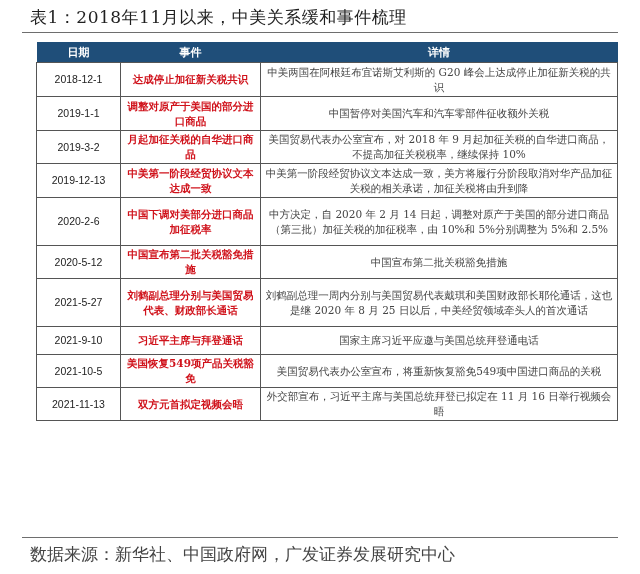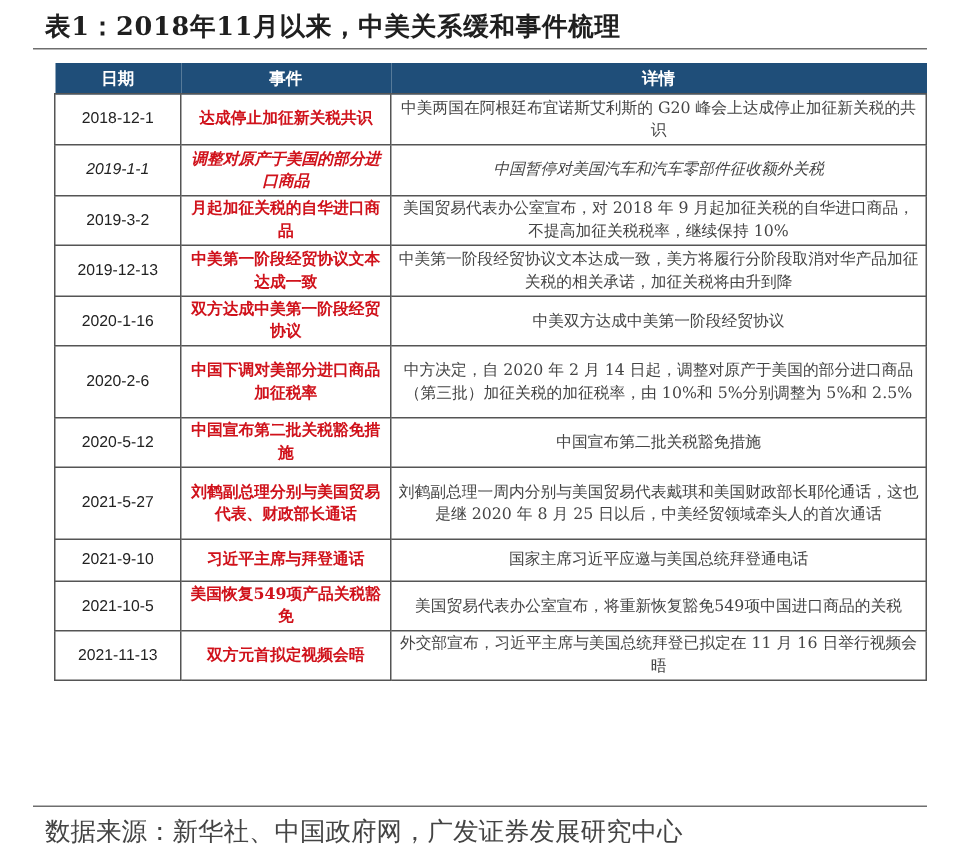--- a/index.html
+++ b/index.html
@@ -1,18 +1,18 @@
 <!DOCTYPE html>
 <html><head>
 <meta charset="utf-8">
 <style>
   html, body { margin:0; padding:0; background:#ffffff; }
   body { width:640px; height:574px; position:relative; overflow:hidden;
          font-family:"DejaVu Serif", serif; color:#333; }
-  .title { position:absolute; left:30px; top:6px; font-size:17px; font-weight:bold;
+  .title { position:absolute; left:30px; top:6px; font-size:17px; font-weight:normal;
            color:#1f1f1f; font-family:"DejaVu Serif", serif; letter-spacing:0.5px; }
   .rule-top { position:absolute; left:22px; top:32px; width:596px; height:1px; background:#6e6e6e; }
   table.main { position:absolute; left:36px; top:42px; width:581px; border-collapse:collapse; table-layout:fixed; }
   table.main th { background:#1f4e79; color:#fff; font-size:11px; font-weight:bold; height:20px;
                   padding:0; text-align:center; font-family:"DejaVu Serif", serif; }
   table.main td { border:1px solid #555; font-size:10.5px; text-align:center; vertical-align:middle;
                   padding:1px 3px; line-height:15px; }
   td.date { font-family:"Liberation Sans", sans-serif; font-size:12.5px; color:#222; }
   td.event { color:#d0121b; font-weight:bold; font-size:11px; }
   td.detail { color:#444; }
@@ -37,39 +37,34 @@
       <th>事件</th>
       <th>详情</th>
     </tr>
   </thead>
   <tbody id="tbody">
       <tr style="height: 34px;">
         <td class="date">2018-12-1</td>
         <td class="event">达成停止加征新关税共识</td>
         <td class="detail">中美两国在阿根廷布宜诺斯艾利斯的 G20 峰会上达成停止加征新关税的共识</td>
       </tr>
-      <tr style="height: 34px; font-style: italic;">
+      <tr style="height: 34px;">
         <td class="date">2019-1-1</td>
         <td class="event">调整对原产于美国的部分进口商品</td>
         <td class="detail">中国暂停对美国汽车和汽车零部件征收额外关税</td>
       </tr>
       <tr style="height: 32px;">
         <td class="date">2019-3-2</td>
         <td class="event">月起加征关税的自华进口商品</td>
         <td class="detail">美国贸易代表办公室宣布，对 2018 年 9 月起加征关税的自华进口商品，不提高加征关税税率，继续保持 10%</td>
       </tr>
       <tr style="height: 34px;">
         <td class="date">2019-12-13</td>
         <td class="event">中美第一阶段经贸协议文本达成一致</td>
         <td class="detail">中美第一阶段经贸协议文本达成一致，美方将履行分阶段取消对华产品加征关税的相关承诺，加征关税将由升到降</td>
-      </tr>
-      <tr style="height: 20px;">
-        <td class="date">2020-1-16</td>
-        <td class="event">双方达成中美第一阶段经贸协议</td>
-        <td class="detail">中美双方达成中美第一阶段经贸协议</td>
       </tr>
       <tr style="height: 48px;">
         <td class="date">2020-2-6</td>
         <td class="event">中国下调对美部分进口商品加征税率</td>
         <td class="detail">中方决定，自 2020 年 2 月 14 日起，调整对原产于美国的部分进口商品（第三批）加征关税的加征税率，由 10%和 5%分别调整为 5%和 2.5%</td>
       </tr>
       <tr style="height: 28px;">
         <td class="date">2020-5-12</td>
         <td class="event">中国宣布第二批关税豁免措施</td>
         <td class="detail">中国宣布第二批关税豁免措施</td>

